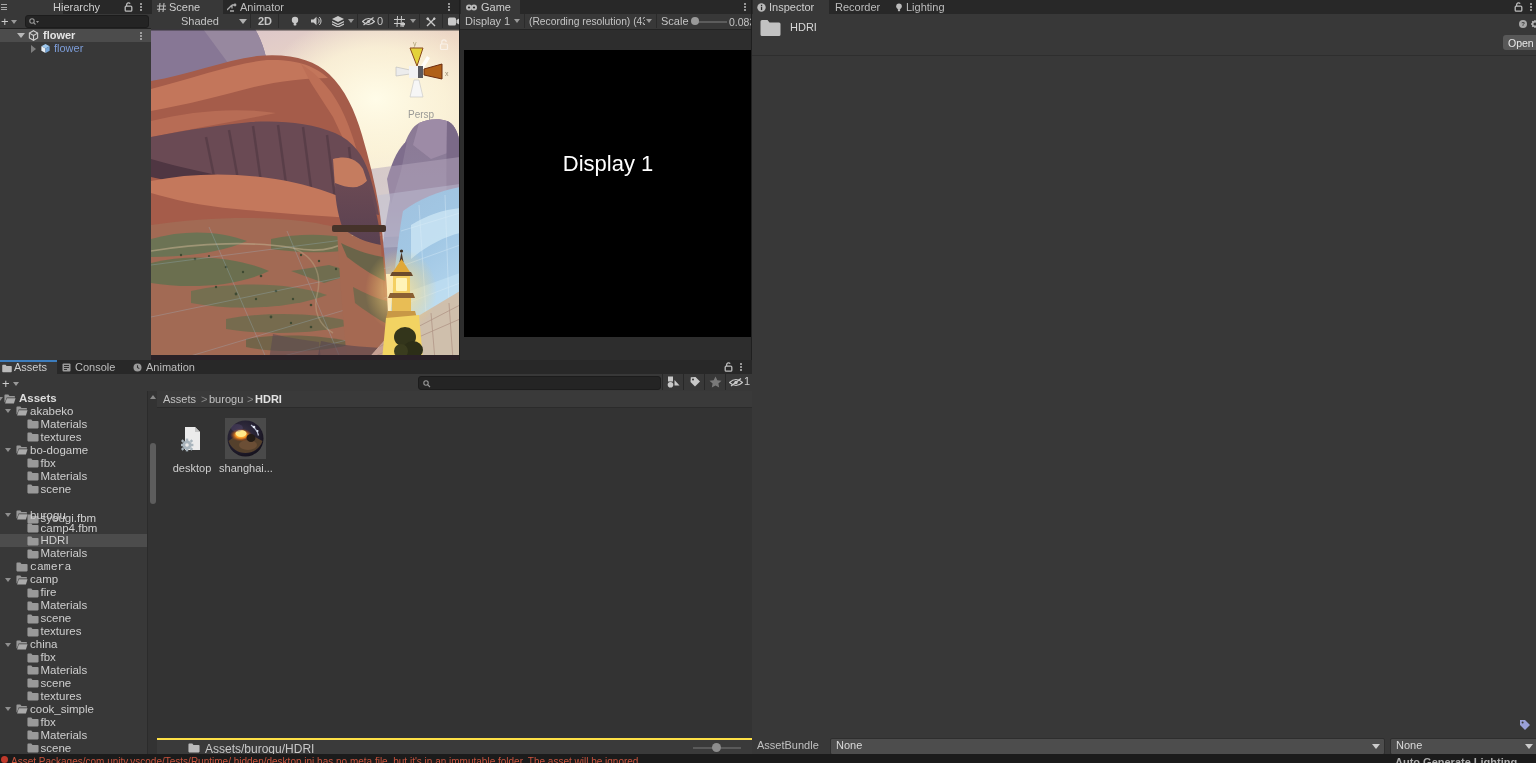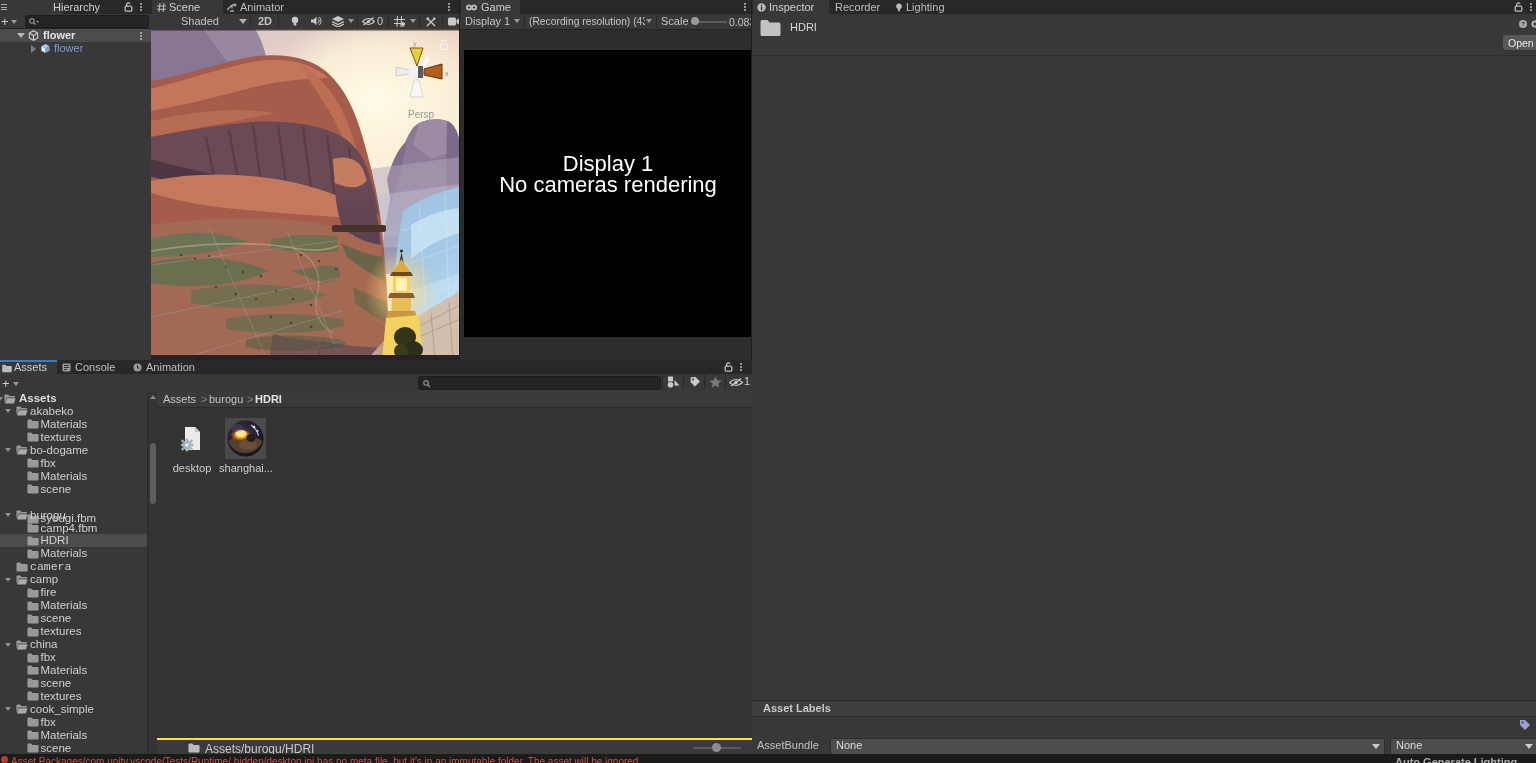--- a/index.html
+++ b/index.html
@@ -342,21 +342,20 @@
     <span class="abs" style="left:69px;top:1.5px;width:116px;overflow:hidden;white-space:nowrap;display:inline-block;font-size:10.3px;">(Recording resolution) (43</span>
     <div class="tri-d abs" style="left:186px;top:5px;border-left-width:3.5px;border-right-width:3.5px;border-top-width:4px;"></div>
     <div class="abs" style="left:196px;top:0;width:1px;height:14px;background:#2b2b2b;"></div>
     <span class="abs" style="left:201px;top:1px;">Scale</span>
     <div class="abs" style="left:234px;top:6.5px;width:33px;height:2px;background:#5c5c5c;"></div>
     <div class="abs" style="left:231px;top:3px;width:8px;height:8px;border-radius:50%;background:#999;"></div>
     <span class="abs" style="left:269px;top:1.5px;font-size:10.5px;">0.0831</span>
   </div>
   <div class="abs" style="left:4px;top:50px;width:288px;height:287px;background:#000;"></div>
   <div class="abs" style="left:4px;top:151px;width:288px;text-align:center;color:#fff;font-size:22px;">Display 1</div>
-  <div class="abs" style="left:4px;top:172px;width:288px;text-align:center;color:#fff;font-size:22px;">No cameras rendering</div>
 </div>
 
 <div class="abs" id="insp" style="left:752px;top:0;width:784px;height:763px;background:#383838;border-left:1px solid #1f1f1f;margin-left:-1px;">
   <div class="abs tabbar" style="left:0;top:0;width:784px;">
     <div class="tab active" style="left:1px;width:76px;">
       <svg class="abs" style="left:4px;top:2.5px;" width="9" height="9" viewBox="0 0 9 9">
         <circle cx="4.5" cy="4.5" r="4.2" fill="#bbb"></circle>
         <rect x="3.9" y="3.8" width="1.3" height="3.3" fill="#282828"></rect>
         <rect x="3.9" y="1.8" width="1.3" height="1.3" fill="#282828"></rect>
       </svg>
@@ -398,23 +397,20 @@
           <line x1="7.1" y1="7.1" x2="8.5" y2="8.5"></line>
       <line x1="1.5" y1="8.5" x2="2.9" y2="7.1"></line>
           <line x1="7.1" y1="2.9" x2="8.5" y2="1.5"></line>
     </g>
   </svg>
   <div class="abs" style="left:751px;top:35px;width:40px;height:15px;background:#585858;border-radius:3px;color:#e8e8e8;">
     <span style="position:absolute;left:5px;top:1.5px;font-size:10.5px;">Open</span>
   </div>
   <div class="abs" style="left:0;top:55px;width:784px;height:1px;background:#2e2e2e;"></div>
 
-  <div class="abs" style="left:0;top:700px;width:784px;height:15px;background:#3e3e3e;border-top:1px solid #2a2a2a;border-bottom:1px solid #2a2a2a;">
-    <span class="abs" style="left:11px;top:1px;font-weight:bold;color:#c8c8c8;">Asset Labels</span>
-  </div>
   <svg class="abs" style="left:767px;top:719px;" width="12" height="12" viewBox="0 0 12 12">
     <path d="M1 1 L6 1 L11 6 L6 11 L1 6 Z" fill="#9aa0d8" transform="rotate(0 6 6)"></path>
     <circle cx="3.6" cy="3.6" r="1" fill="#383838"></circle>
   </svg>
   <span class="abs" style="left:5px;top:739px;color:#c0c0c0;">AssetBundle</span>
   <div class="abs" style="left:78px;top:738px;width:553px;height:15px;background:#4d4d4d;border:1px solid #2e2e2e;border-radius:2px;">
     <span class="abs" style="left:5px;top:0px;color:#dadada;">None</span>
     <div class="tri-d abs" style="right:4px;top:5px;border-top-color:#ccc;"></div>
   </div>
   <div class="abs" style="left:638px;top:738px;width:146px;height:15px;background:#4d4d4d;border:1px solid #2e2e2e;border-radius:2px;">

